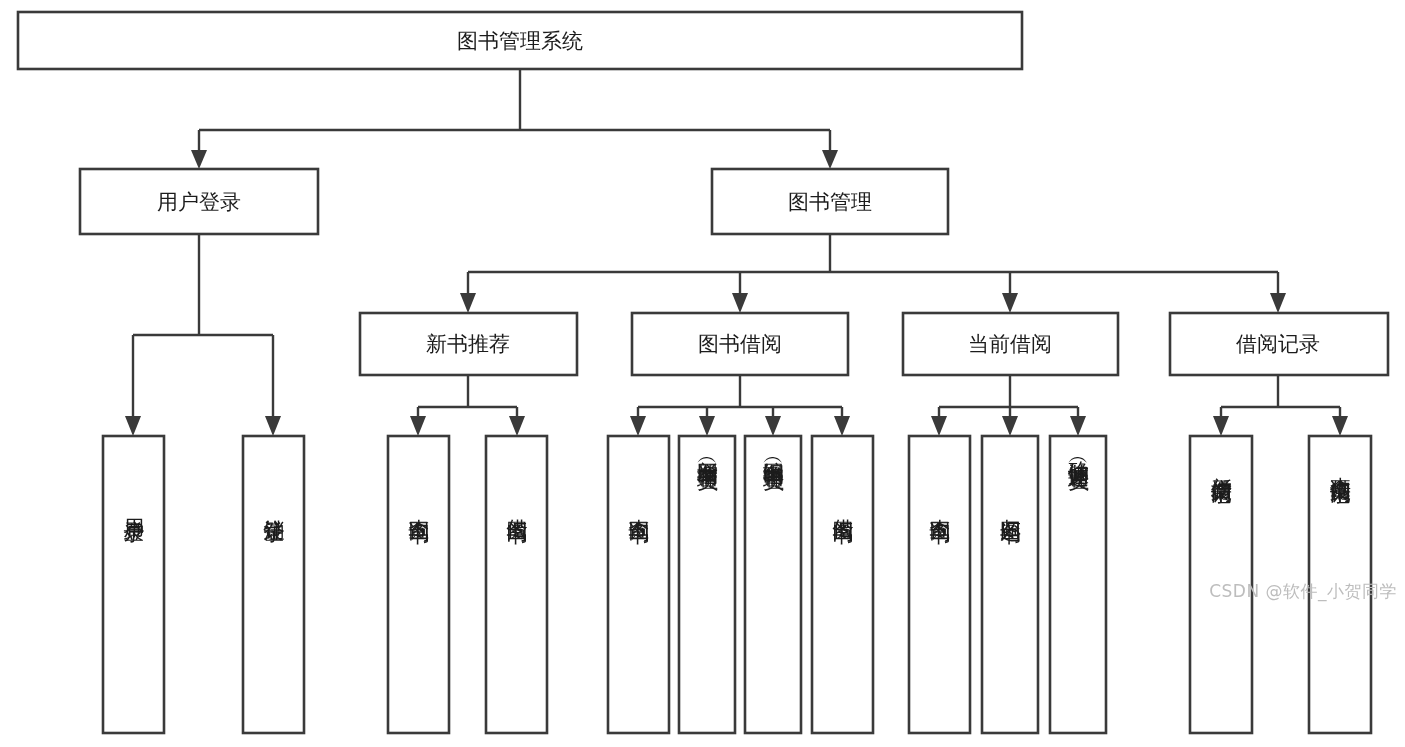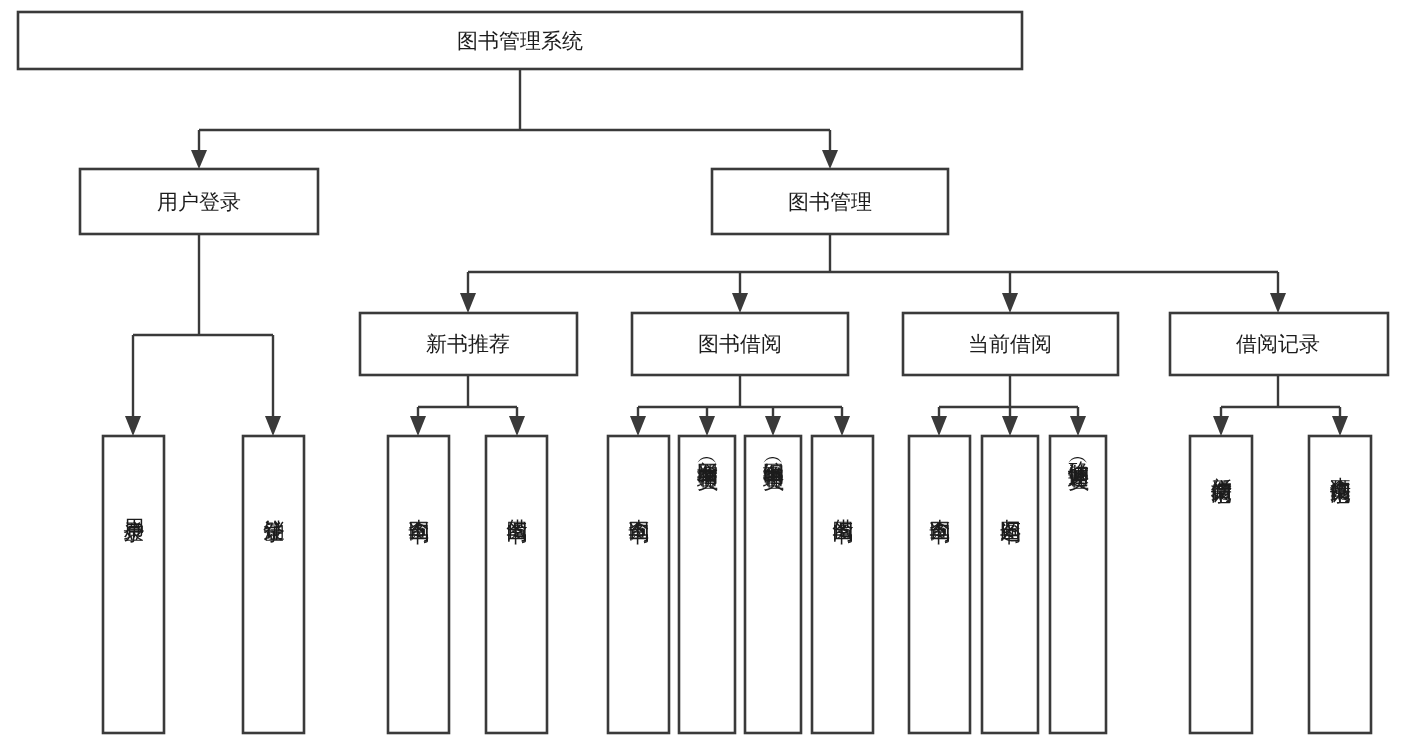--- a/index.html
+++ b/index.html
@@ -228,13 +228,14 @@
   <div class="leaf-label-wrap" style="left:1050px; top:436px; width:56px; height:297px;">
     <div class="leaf-label" style="margin-top:8px;">确认归还（管理员）</div>
   </div>
   <div class="leaf-label-wrap" style="left:1190px; top:436px; width:62px; height:297px;">
     <div class="leaf-label" style="margin-top:24px;">新增借阅记录</div>
   </div>
   <div class="leaf-label-wrap" style="left:1309px; top:436px; width:62px; height:297px;">
     <div class="leaf-label" style="margin-top:24px;">查询借阅记录</div>
   </div>
 
+  <div class="watermark">CSDN @软件_小贺同学</div>
 </div>
 
 </body></html>

